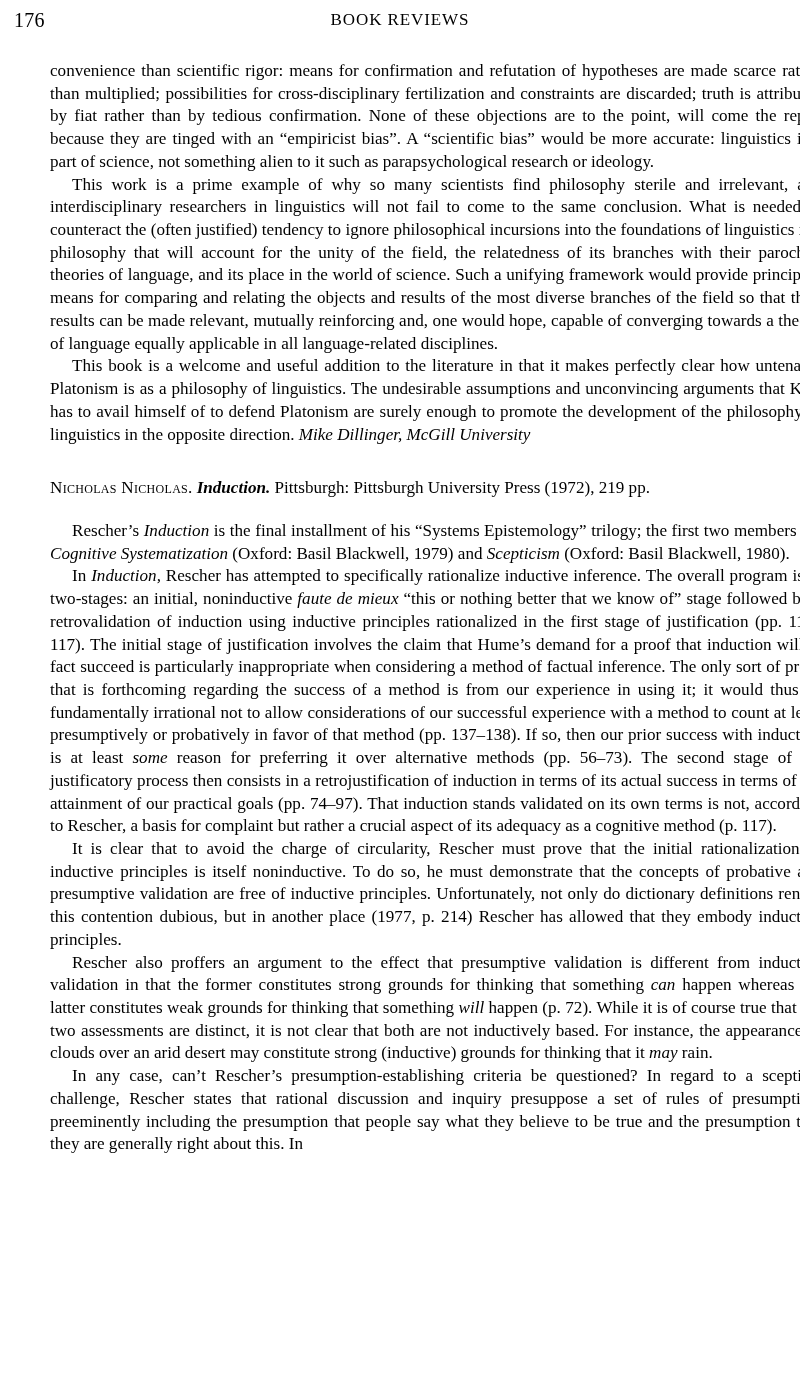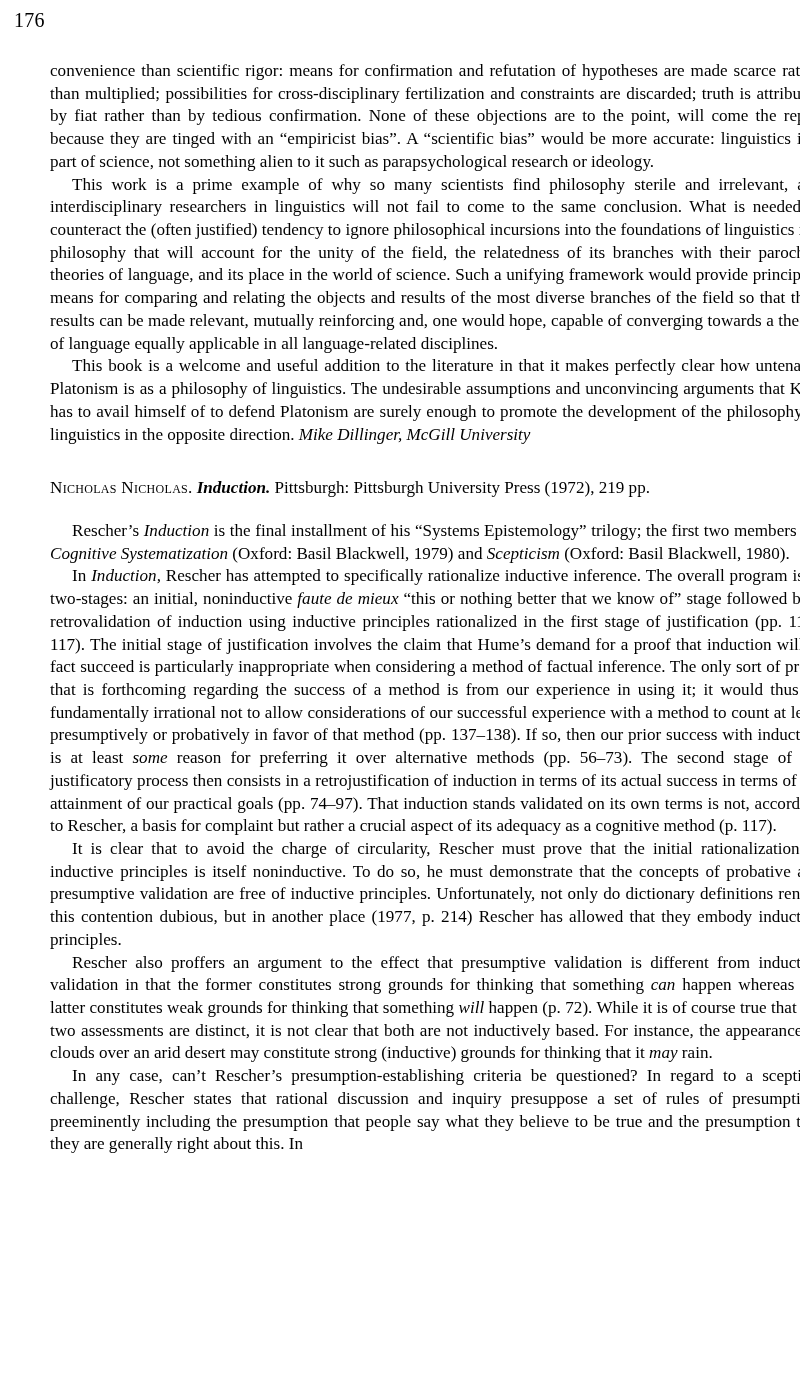--- a/index.html
+++ b/index.html
@@ -98,20 +98,21 @@
 
   
 </style>
 </head>
 <body>
 
 <div class="page">
 
   <div class="running-head">
     <span class="folio">176</span>
+    <span class="head-title">BOOK REVIEWS</span>
   </div>
 
   <div class="column">
 
     <p class="para noindent">convenience than scientific rigor: means for confirmation and refutation of hypotheses are made scarce rather than multiplied; possibilities for cross-disciplinary fertilization and constraints are discarded; truth is attributed by fiat rather than by tedious confirmation. None of these objections are to the point, will come the reply, because they are tinged with an “empiricist bias”. A “scientific bias” would be more accurate: linguistics is a part of science, not something alien to it such as parapsychological research or ideology.</p>
 
     <p class="para">This work is a prime example of why so many scientists find philosophy sterile and irrelevant, and interdisciplinary researchers in linguistics will not fail to come to the same conclusion. What is needed to counteract the (often justified) tendency to ignore philosophical incursions into the foundations of linguistics is a philosophy that will account for the unity of the field, the relatedness of its branches with their parochial theories of language, and its place in the world of science. Such a unifying framework would provide principled means for comparing and relating the objects and results of the most diverse branches of the field so that their results can be made relevant, mutually reinforcing and, one would hope, capable of converging towards a theory of language equally applicable in all language-related disciplines.</p>
 
     <p class="para"><span>This book is a welcome and useful addition to the literature in that it makes perfectly clear how untenable Platonism is as a philosophy of linguistics. The undesirable assumptions and unconvincing arguments that Katz has to avail himself of to defend Platonism are surely enough to promote the development of the philosophy of linguistics in the opposite direction. </span><em class="it">Mike Dillinger, McGill University</em></p>
 

